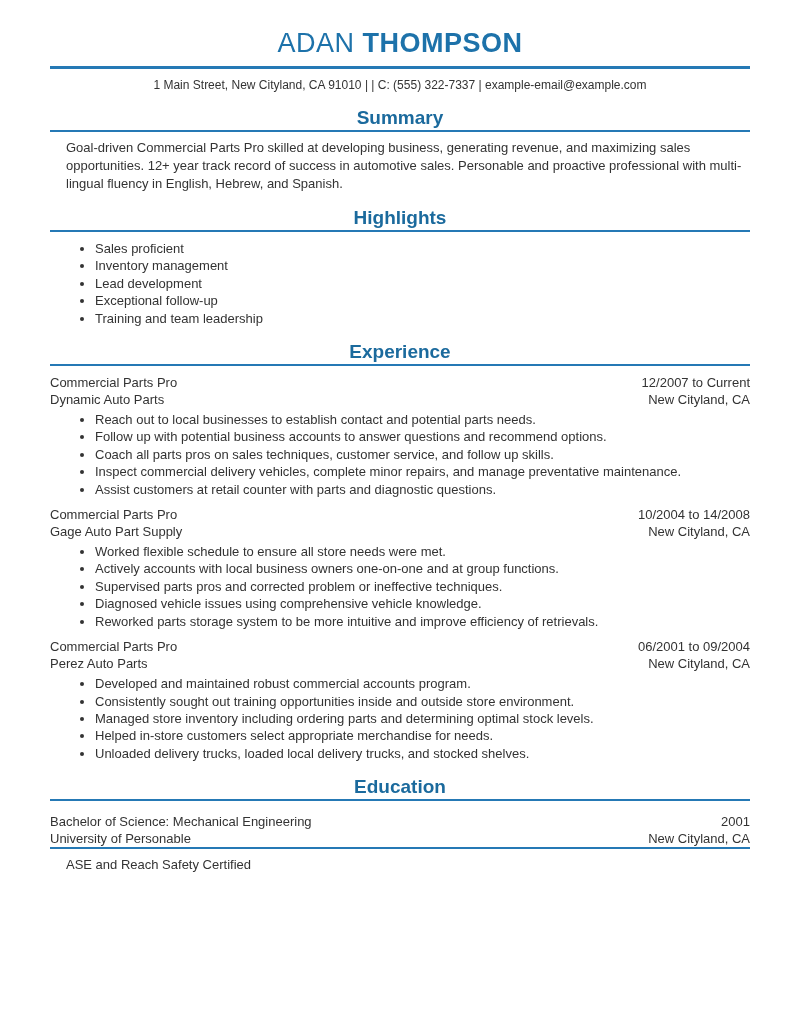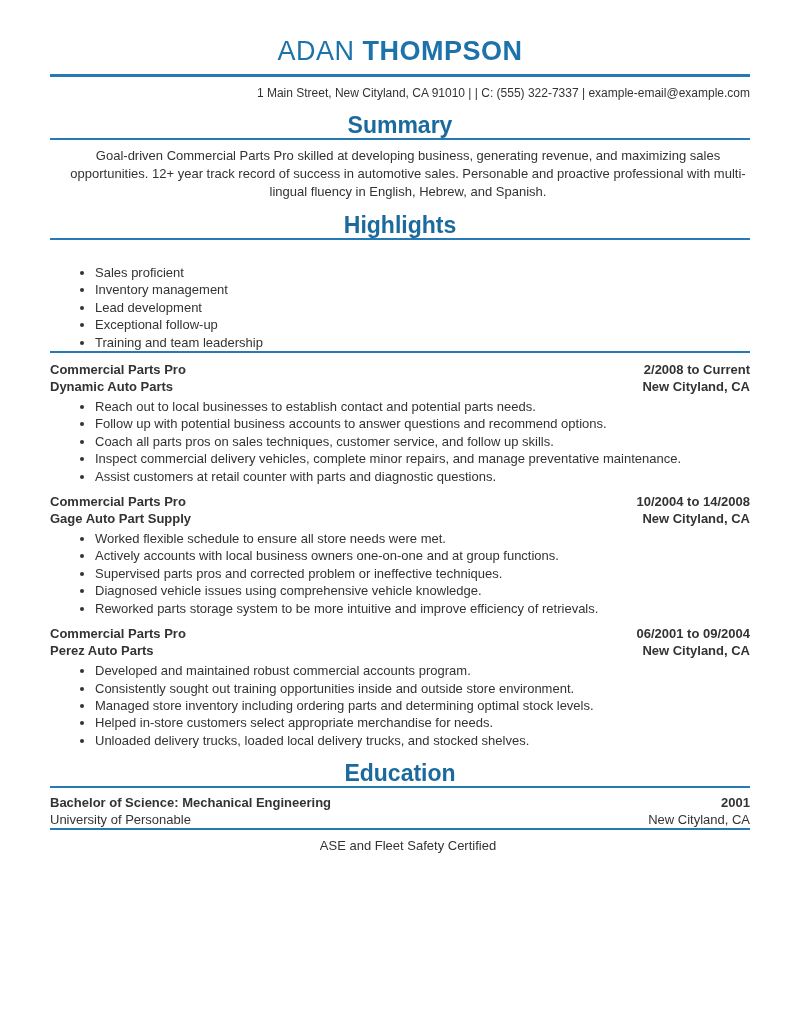--- a/index.html
+++ b/index.html
@@ -10,47 +10,47 @@
   }
   *{box-sizing:border-box;}
   html,body{margin:0;padding:0;}
   body{
     width:800px;height:1035px;overflow:hidden;background:#ffffff;
     font-family:"Liberation Sans", sans-serif;color:var(--text-color);
   }
   .page{padding:28px 50px 0 50px;}
 
   h1{
-    margin:8px;text-align:center;font-size:27px;line-height:30px;
+    margin:0;text-align:center;font-size:27px;line-height:30px;
     color:var(--name-blue);font-weight:400;letter-spacing:.5px;
   }
   h1 .last{font-weight:700;}
   .rule{border-top:2px solid var(--rule-blue);height:0;}
   .name-rule{border-top-width:3px;margin-top:8px;}
   .contact{
-    margin-top:9px;text-align:right;font-size:12px;line-height:15px;color:var(--text-color);
+    margin-top:9px;text-align:center;font-size:12px;line-height:15px;color:var(--text-color);
   }
 
   h2{
-    margin:14px 0 2px 0;text-align:center;font-size:23px;line-height:21px;
+    margin:14px 0 2px 0;text-align:center;font-size:19px;line-height:21px;
     color:var(--heading-blue);font-weight:700;
   }
 
-  p{margin:7px 0 0 16px;font-size:13px;line-height:18px;text-align:center;}
+  p{margin:7px 0 0 16px;font-size:13px;line-height:18px;}
 
   ul{margin:3px 0 0 0;padding:0 0 0 45px;}
   li{font-size:13px;line-height:17.4px;}
 
-  .hl-cols{display:flex;margin-top:21px;}
+  .hl-cols{display:flex;margin-top:5px;}
   .hl-col{width:50%;}
 
   .job{margin-top:9px;}
   .row2{display:flex;justify-content:space-between;font-size:13px;line-height:16.5px;}
-  .row2.bold{font-weight:700;align-items:flex-end;}
-  .edu-block{margin-top:7px;}
+  .row2.bold{font-weight:400;align-items:flex-end;}
+  .edu-block{margin-top:13px;}
 </style>
 </head>
 <body>
 
 <div class="page">
 
   <header>
     <h1><span class="first">ADAN</span> <span class="last">THOMPSON</span></h1>
     <div class="rule name-rule"></div>
     <div class="contact">1 Main Street, New Cityland, CA 91010 | | C: (555) 322-7337 | example-email@example.com</div>
@@ -72,26 +72,27 @@
           <li>Inventory management</li>
           <li>Lead development</li>
           <li>Exceptional follow-up</li>
           <li>Training and team leadership</li>
         </ul>
       </div>
     </div>
   </section>
 
   <section>
+    <h2>Experience</h2>
     <div class="rule"></div>
 
     <div class="job">
       <div class="row2 bold">
         <span>Commercial Parts Pro</span>
-        <span>2/2008 to Current</span>
+        <span>12/2007 to Current</span>
       </div>
       <div class="row2 bold">
         <span>Dynamic Auto Parts</span>
         <span>New Cityland, CA</span>
       </div>
       <ul>
         <li>Reach out to local businesses to establish contact and potential parts needs.</li>
         <li>Follow up with potential business accounts to answer questions and recommend options.</li>
         <li>Coach all parts pros on sales techniques, customer service, and follow up skills.</li>
         <li>Inspect commercial delivery vehicles, complete minor repairs, and manage preventative maintenance.</li>
@@ -146,16 +147,16 @@
       </div>
       <div class="row2">
         <span>University of Personable</span>
         <span>New Cityland, CA</span>
       </div>
     </div>
   </section>
 
   <section>
     <div class="rule"></div>
-    <p>ASE and Fleet Safety Certified</p>
+    <p>ASE and Reach Safety Certified</p>
   </section>
 
 </div>
 
 </body></html>

